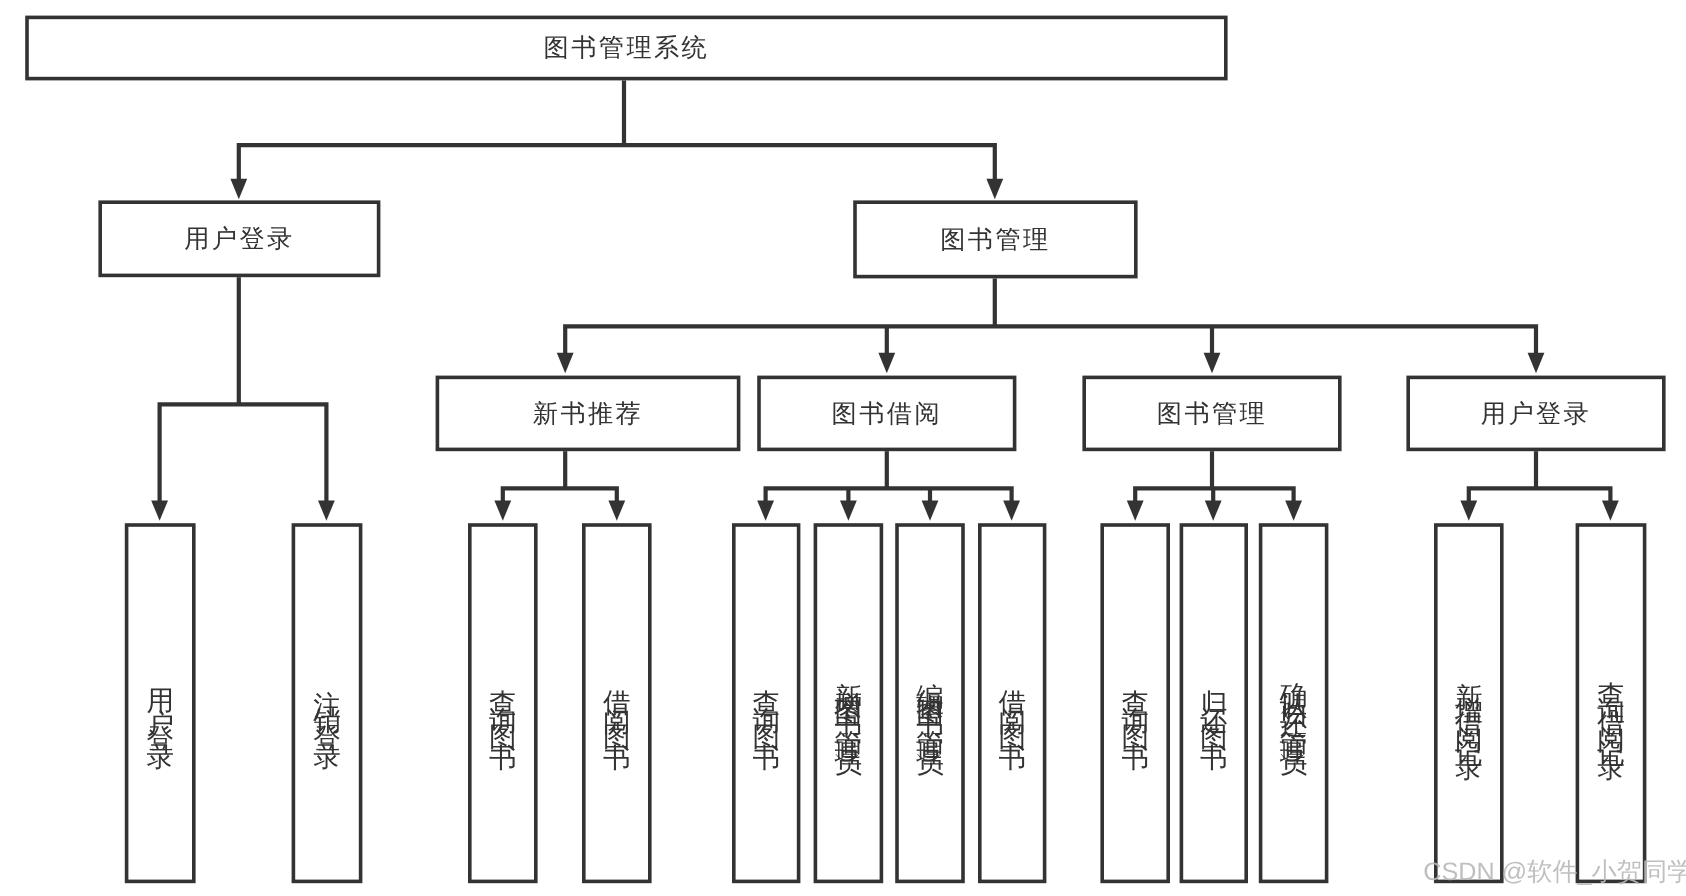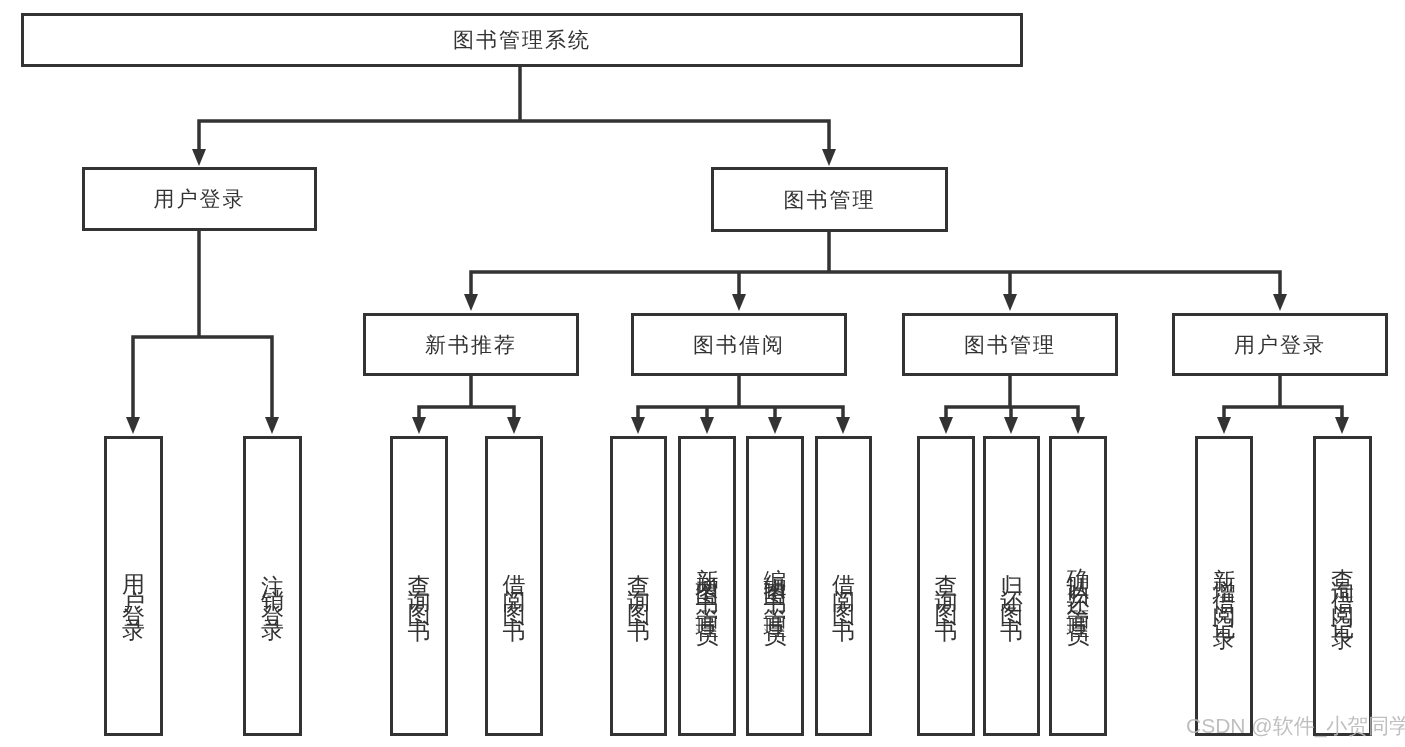--- a/index.html
+++ b/index.html
@@ -74,21 +74,21 @@
     <span class="hlabel">图书管理系统</span>
   </div>
 
   <div class="node" style="left:82px;top:167px;width:235px;height:64px;">
     <span class="hlabel">用户登录</span>
   </div>
   <div class="node" style="left:711px;top:167px;width:237px;height:65px;">
     <span class="hlabel">图书管理</span>
   </div>
 
-  <div class="node" style="left:363px;top:313px;width:216px;height:63px;">
+  <div class="node" style="left:363px;top:313px;width:254px;height:63px;">
     <span class="hlabel">新书推荐</span>
   </div>
   <div class="node" style="left:631px;top:313px;width:216px;height:63px;align-items:center;">
     <span class="hlabel">图书借阅</span>
   </div>
   <div class="node" style="left:902px;top:313px;width:216px;height:63px;">
     <span class="hlabel">图书管理</span>
   </div>
   <div class="node" style="left:1172px;top:313px;width:216px;height:63px;">
     <span class="hlabel">用户登录</span>

